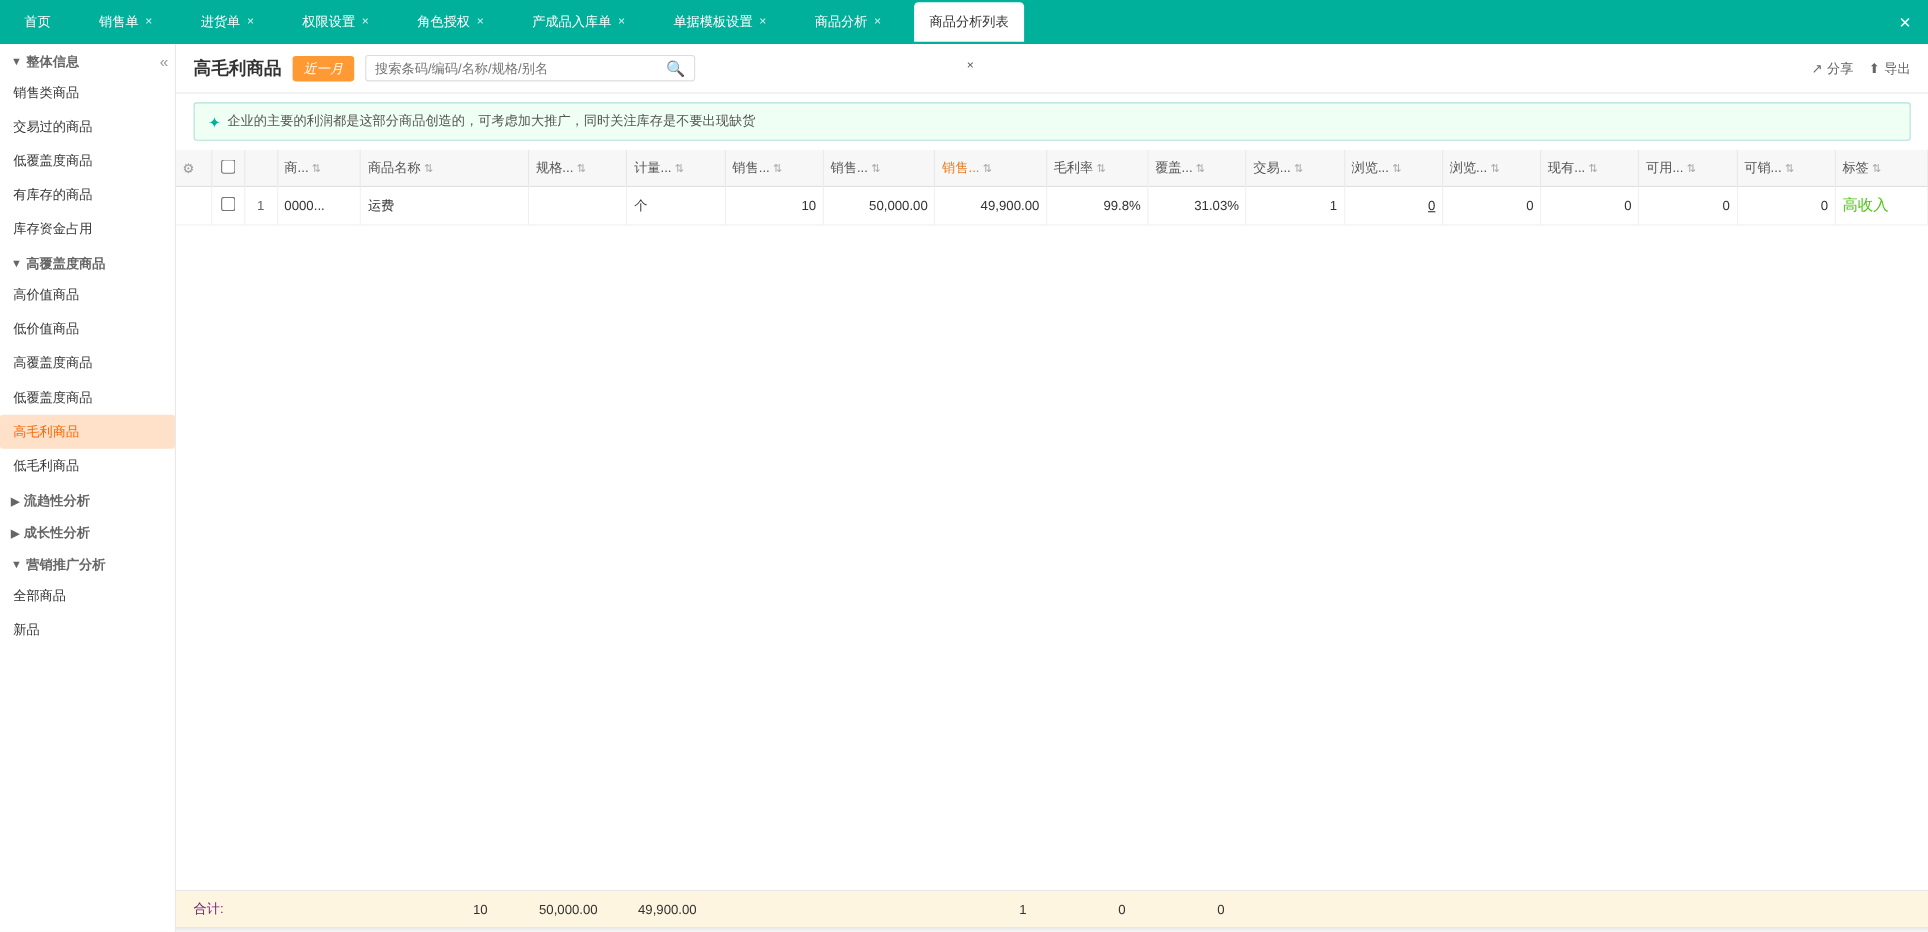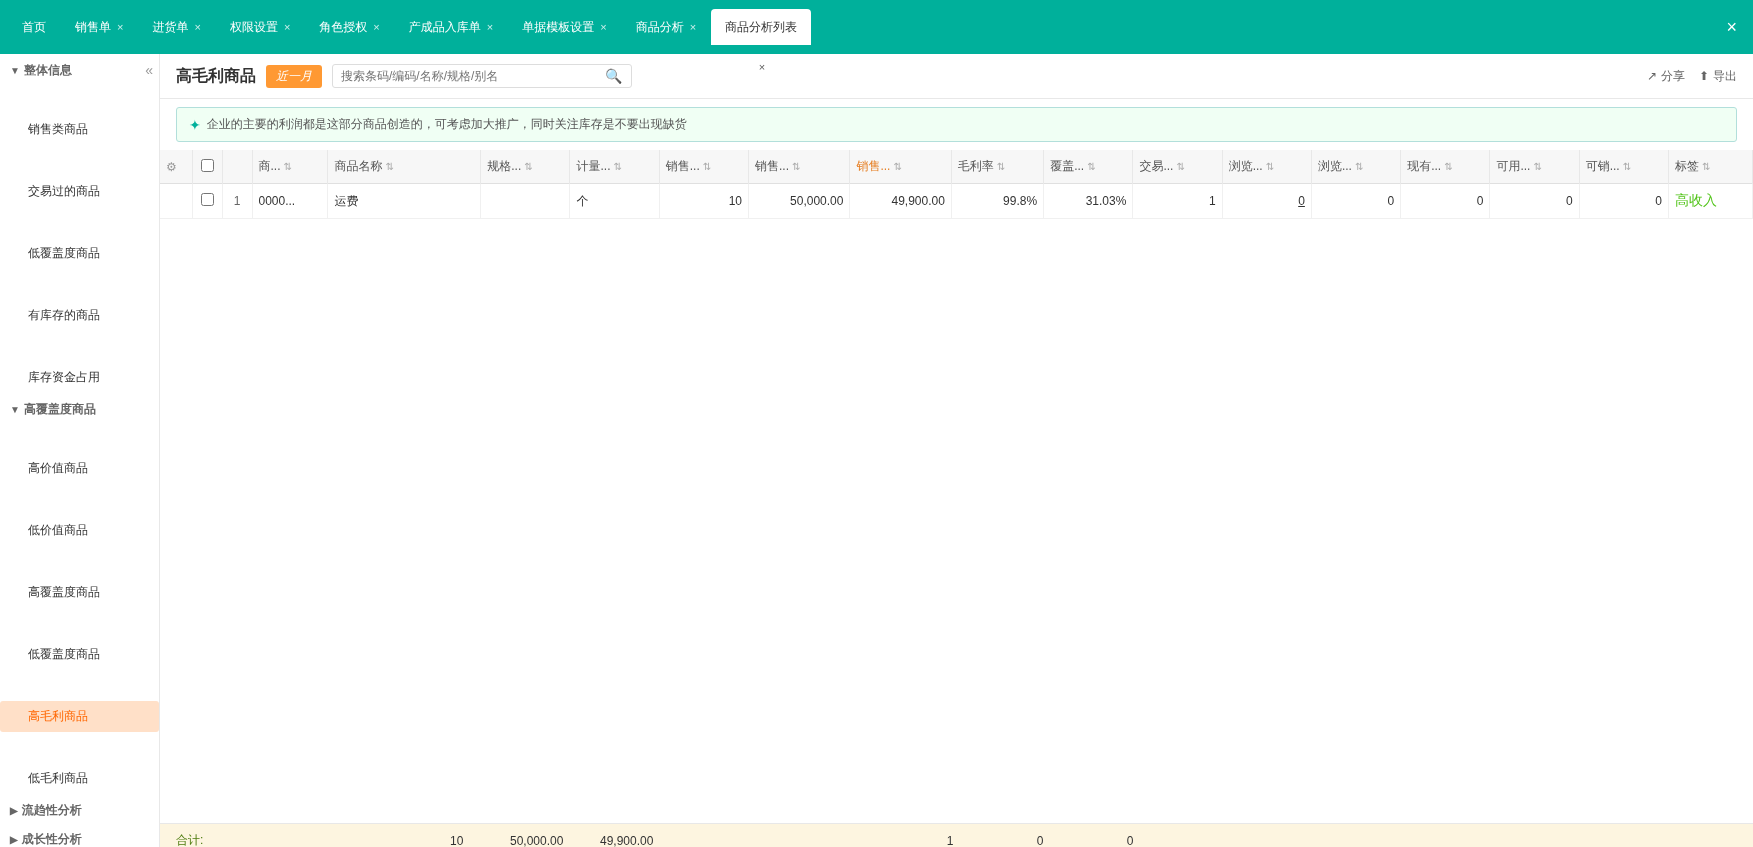--- a/index.html
+++ b/index.html
@@ -3,24 +3,24 @@
   <meta charset="utf-8">
   <style>
     * { box-sizing: border-box; margin: 0; padding: 0; font-family: 'Microsoft YaHei', Arial, sans-serif; font-size: 12px; }
     body { background: #f5f5f5; overflow: hidden; width: 1753px; height: 847px; }
 
     
     .top-nav {
       display: flex;
       align-items: center;
       background: #00b09b;
-      height: 54px;
+      height: 40px;
       padding: 0 8px;
       color: white;
-      gap: 1px;
+      gap: 16px;
       position: relative;
     }
     .top-nav .nav-item {
       padding: 0 14px;
       height: 36px;
       line-height: 36px;
       cursor: pointer;
       white-space: nowrap;
       display: flex;
       align-items: center;
@@ -74,25 +74,24 @@
       display: flex;
       align-items: center;
       padding: 8px 10px 4px 10px;
       color: #666;
       font-weight: bold;
       font-size: 12px;
       cursor: pointer;
     }
     .sidebar-group-header .arrow { margin-right: 4px; font-size: 10px; }
     .sidebar-item {
-      padding: 7px 10px 7px 28px;
+      padding: 7px 10px 7px 12px;
       cursor: pointer;
       color: #333;
       font-size: 12px;
-      margin-top: 31px;
     }
     .sidebar-item.active {
       background: #ffe0c8;
       color: #ff6600;
       border-radius: 3px;
     }
 
     
     .content-area {
       flex: 1;
@@ -217,21 +216,21 @@
     .footer-total {
       background: #fdf5e0;
       border-top: 1px solid #e8e8e8;
       display: flex;
       align-items: center;
       padding: 8px 16px;
       font-size: 12px;
       color: #333;
       flex-shrink: 0;
     }
-    .footer-total .label { color: #4d7c0f; margin-right: 20px; }
+    .footer-total .label { color: #701a75; }
     .footer-cols {
       display: flex;
       gap: 0;
     }
     .footer-col {
       min-width: 80px;
       text-align: right;
       padding-right: 10px;
     }
 

